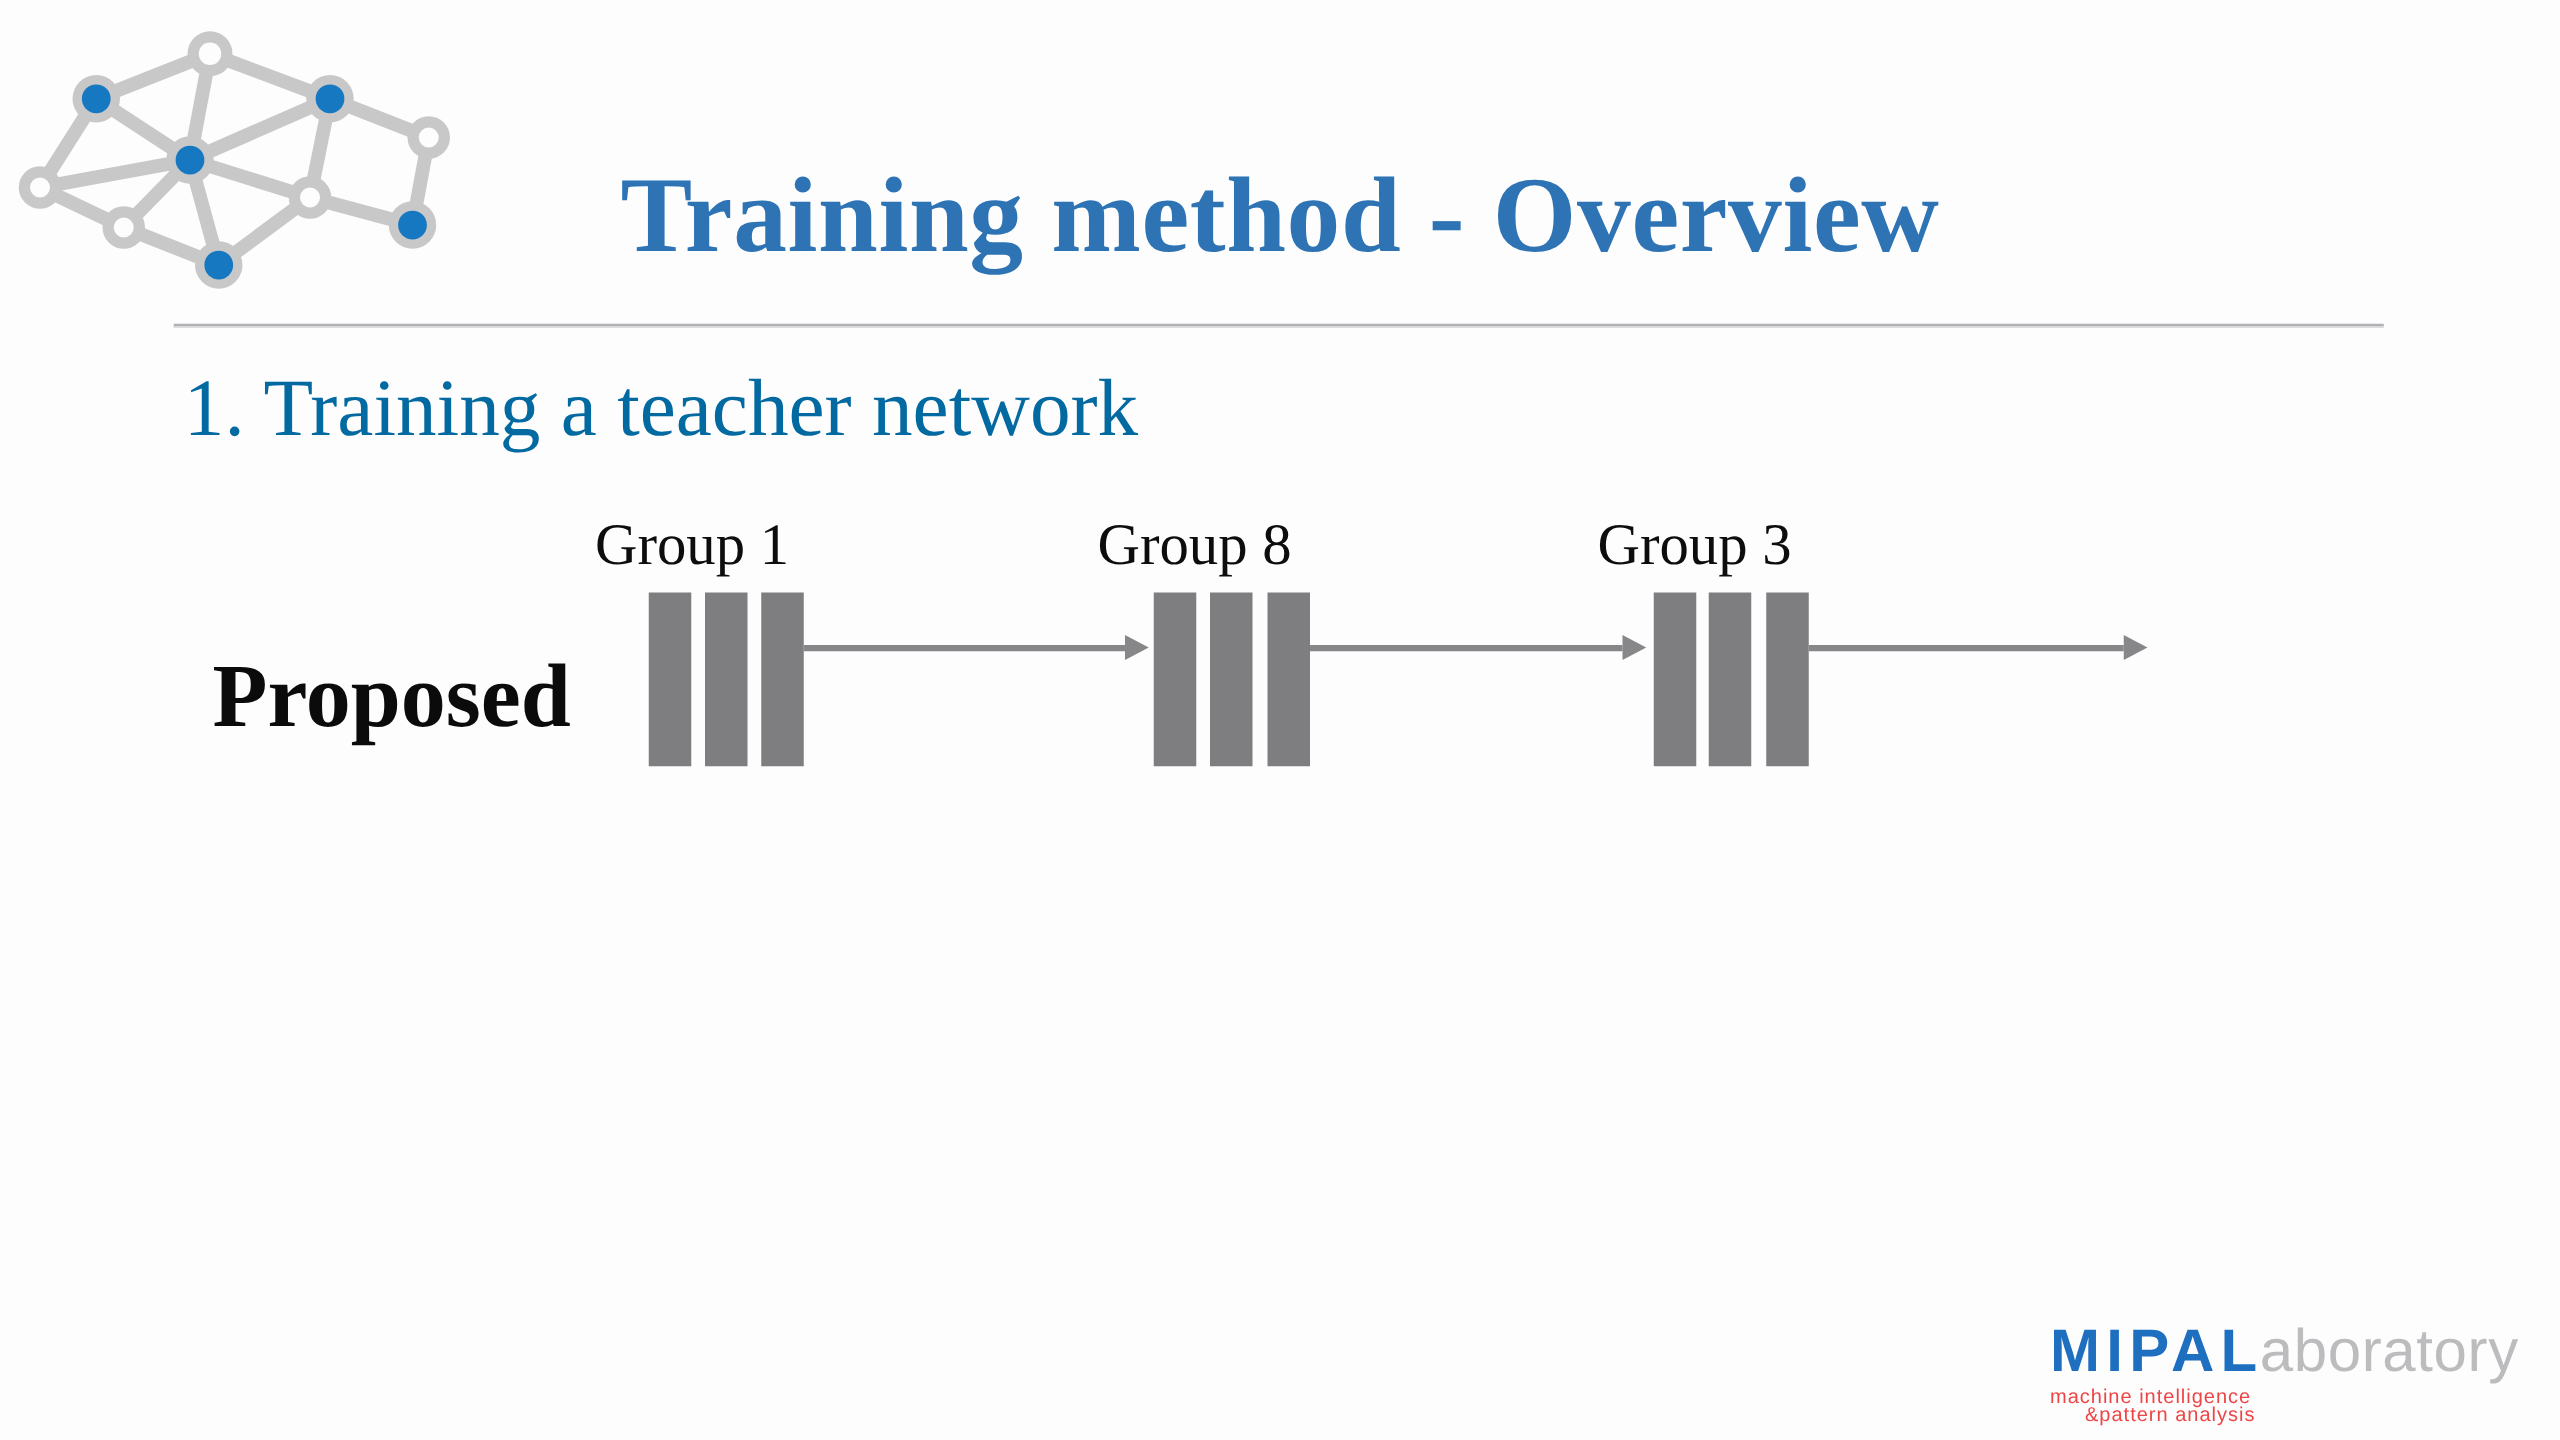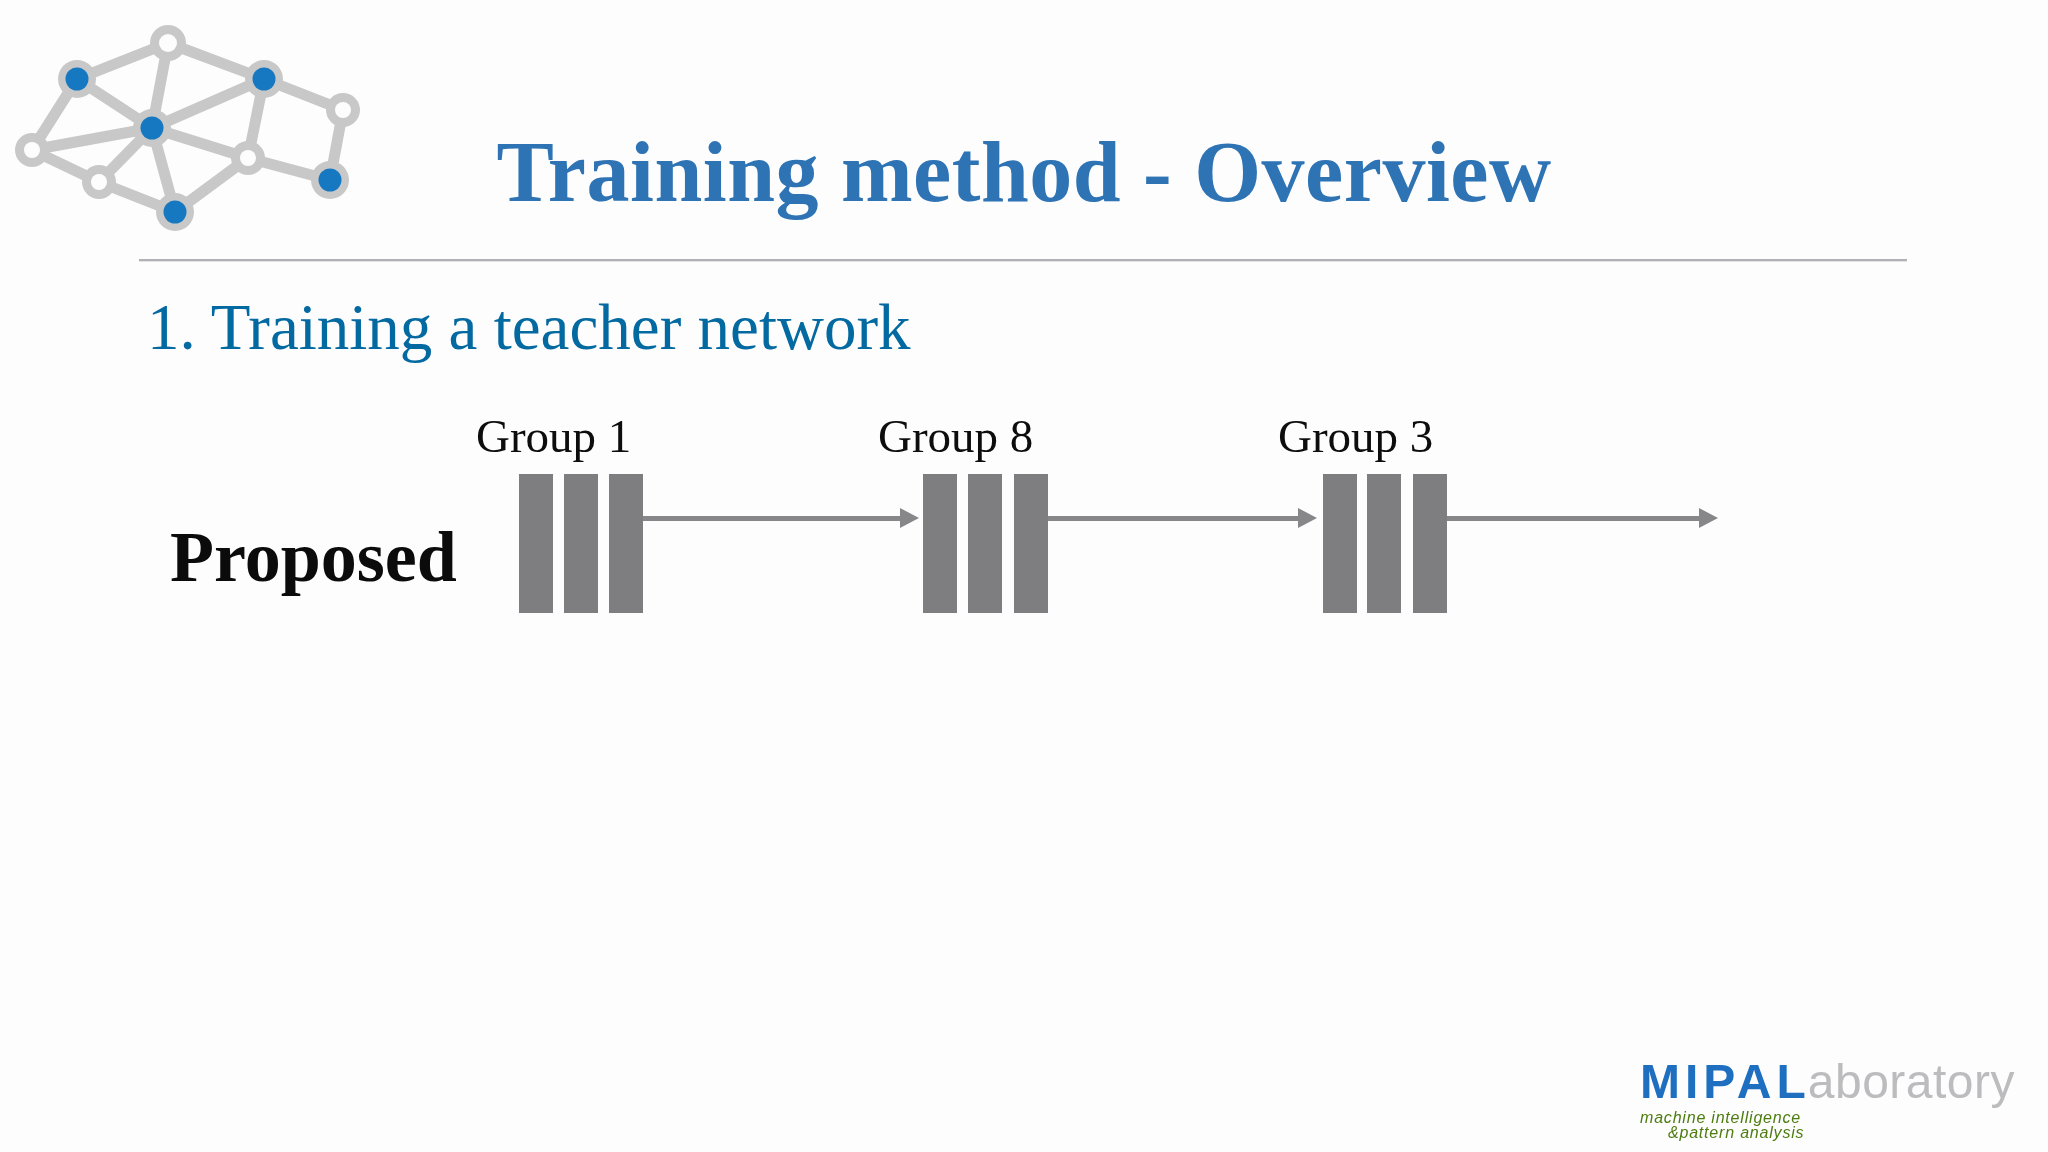--- a/index.html
+++ b/index.html
@@ -125,24 +125,23 @@
   .brand-rest {
     font-size: 48px;
     font-weight: normal;
     letter-spacing: 0.5px;
     color: #bcbcbe;
     margin-left: -3px;
   }
   .tagline {
     margin-top: 1px;
     font-size: 16px;
-    font-style: italic;
     line-height: 15px;
     letter-spacing: 0.8px;
-    color: #4d7c0f;
+    color: #ef4444;
     white-space: nowrap;
   }
   .tagline-line2 { padding-left: 28px; }
 </style>
 </head>
 <body>
 
 <div class="slide">
 
   <svg class="brain-logo" viewBox="0 0 380 240" aria-hidden="true">

